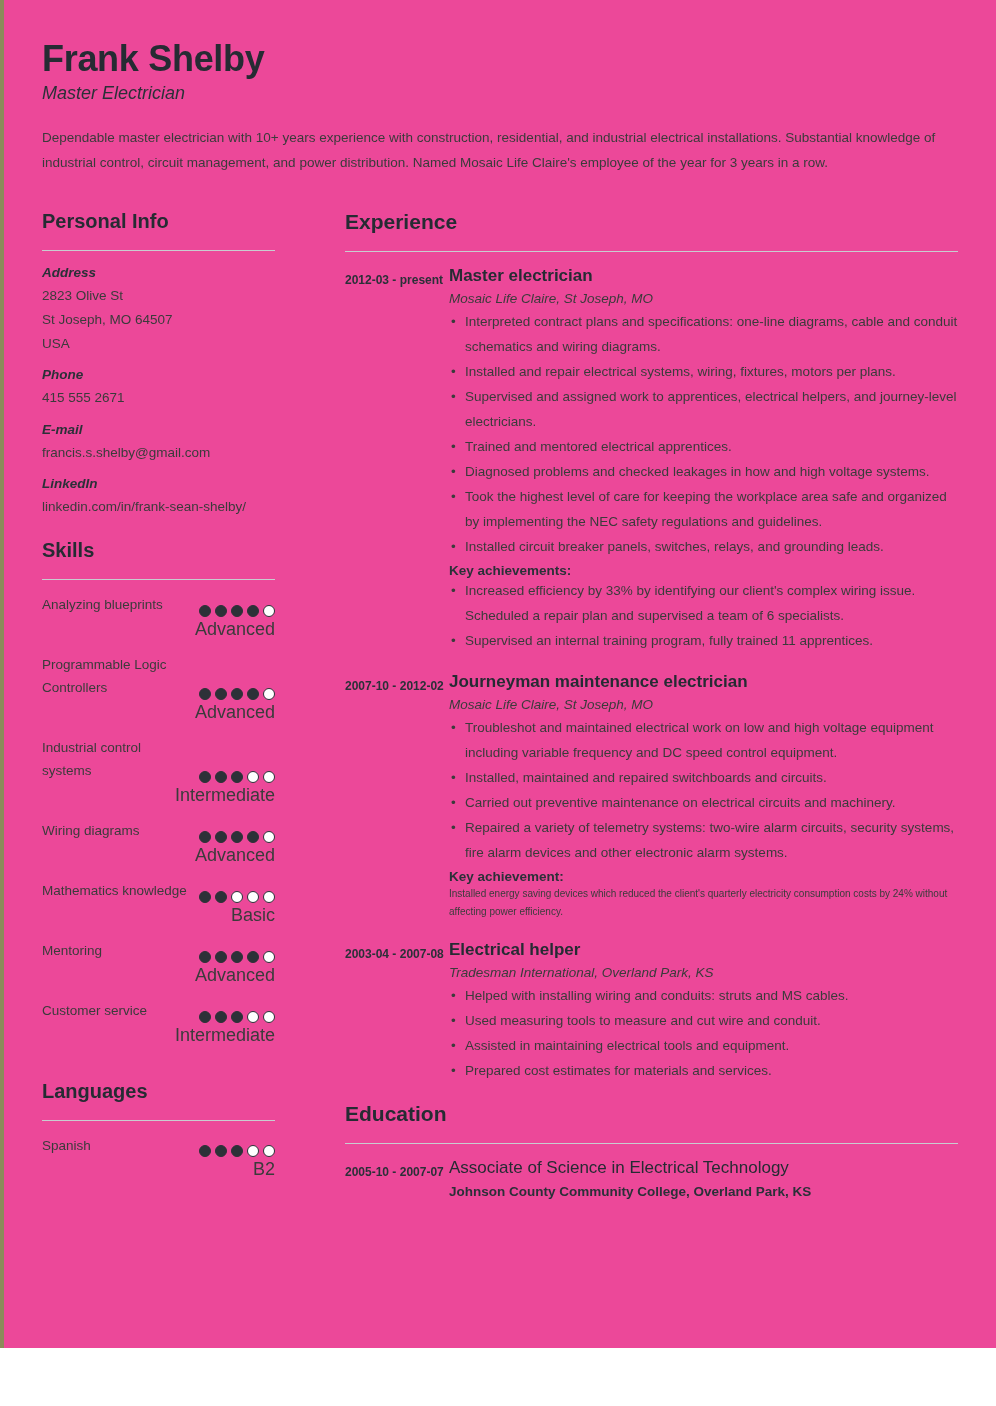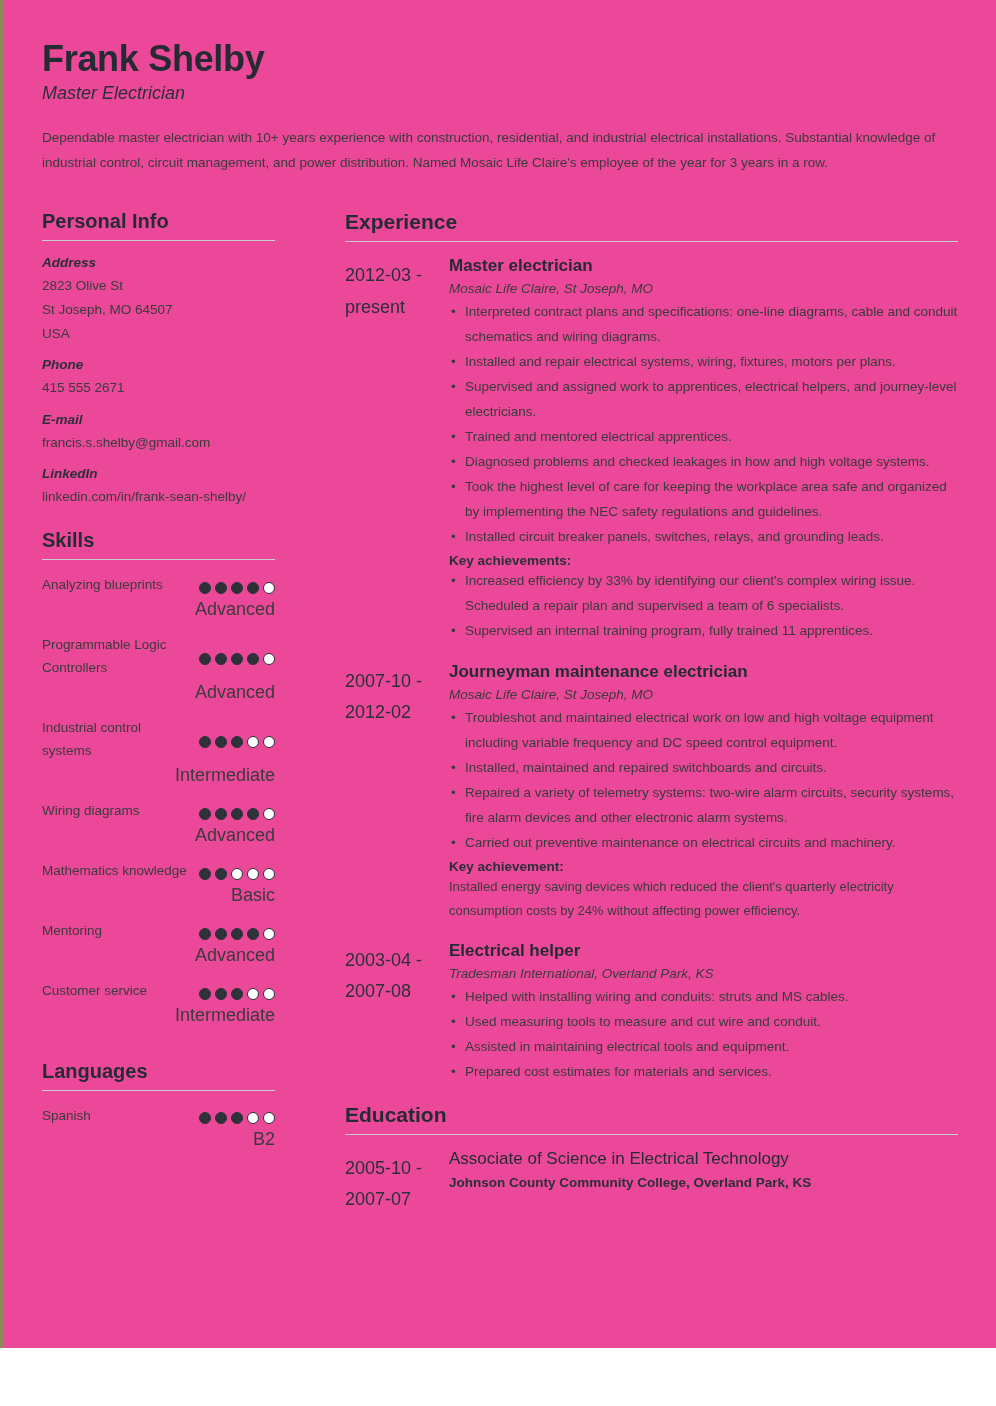--- a/index.html
+++ b/index.html
@@ -59,21 +59,21 @@
   }
   .col-right {
     flex: 1 1 auto;
     padding-left: 38px;
     box-sizing: border-box;
   }
   .section-title {
     font-size: 20px;
     font-weight: bold;
     color: #262b33;
-    padding-bottom: 7px;
+    padding-bottom: 17px;
     border-bottom: 1px solid #c9ccd0;
     margin: 6px 0 14px 0;
   }
   .section-title.right {
     font-size: 21px;
   }
   
   .pi-label {
     font-size: 13.5px;
     font-weight: bold;
@@ -86,21 +86,21 @@
     font-size: 13.5px;
     color: #3b3b3b;
     line-height: 1.75;
   }
   
   .skill {
     margin-bottom: 14px;
   }
   .skill-row {
     display: flex;
-    align-items: center;
+    align-items: flex-end;
     justify-content: space-between;
   }
   .skill-name {
     font-size: 13.5px;
     color: #3b3b3b;
     line-height: 1.7;
     max-width: 150px;
   }
   .dots {
     display: flex;
@@ -126,22 +126,22 @@
     margin-top: 2px;
   }
   
   .entry {
     display: flex;
     margin-bottom: 18px;
   }
   .entry-date {
     flex: 0 0 104px;
     width: 104px;
-    font-size: 18px;
-    font-weight: normal;
+    font-size: 12px;
+    font-weight: bold;
     color: #2b3038;
     line-height: 1.75;
     padding-top: 4px;
   }
   .entry-body {
     flex: 1 1 auto;
   }
   .entry-title {
     font-size: 17px;
     font-weight: bold;
@@ -175,21 +175,21 @@
     color: #3b3b3b;
   }
   .key-label {
     font-size: 13.5px;
     font-weight: bold;
     color: #2b3038;
     margin-top: 3px;
     margin-bottom: 1px;
   }
   .key-text {
-    font-size: 13px;
+    font-size: 10px;
     line-height: 1.85;
     color: #3b3b3b;
   }
   
   .edu-title {
     font-size: 17px;
     font-weight: normal;
     color: #262b33;
     margin-bottom: 6px;
   }
@@ -389,22 +389,22 @@
                 </div>
               </div>
               <div class="entry">
                 <div class="entry-date">2007-10 - 2012-02</div>
                 <div class="entry-body">
                   <div class="entry-title">Journeyman maintenance electrician</div>
                   <div class="entry-sub">Mosaic Life Claire, St Joseph, MO</div>
                   <ul class="bullets">
                     <li>Troubleshot and maintained electrical work on low and high voltage equipment including variable frequency and DC speed control equipment.</li>
                     <li>Installed, maintained and repaired switchboards and circuits.</li>
+                    <li>Carried out preventive maintenance on electrical circuits and machinery.</li>
                     <li>Repaired a variety of telemetry systems: two-wire alarm circuits, security systems, fire alarm devices and other electronic alarm systems.</li>
-                    <li>Carried out preventive maintenance on electrical circuits and machinery.</li>
                   </ul>
                   <div class="key-label">Key achievement:</div>
                   <div class="key-text">Installed energy saving devices which reduced the client's quarterly electricity consumption costs by 24% without affecting power efficiency.</div>
                 </div>
               </div>
               <div class="entry">
                 <div class="entry-date">2003-04 - 2007-08</div>
                 <div class="entry-body">
                   <div class="entry-title">Electrical helper</div>
                   <div class="entry-sub">Tradesman International, Overland Park, KS</div>

